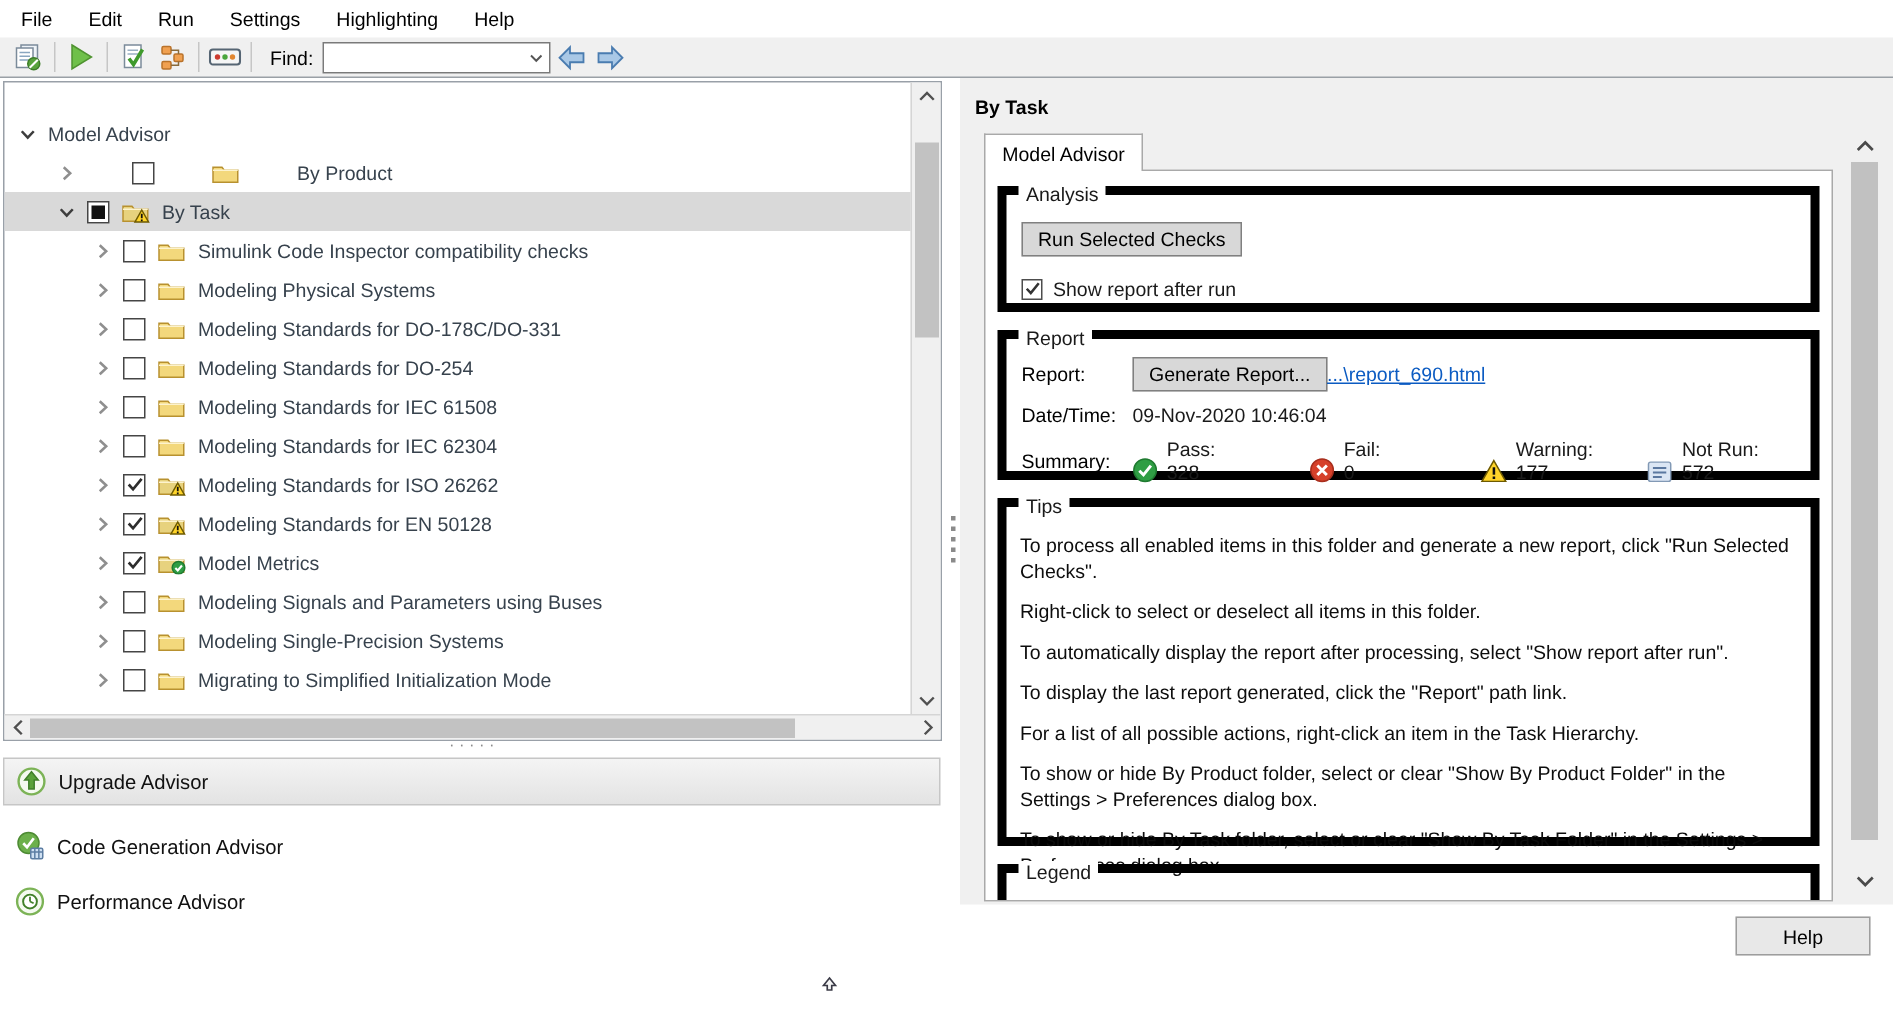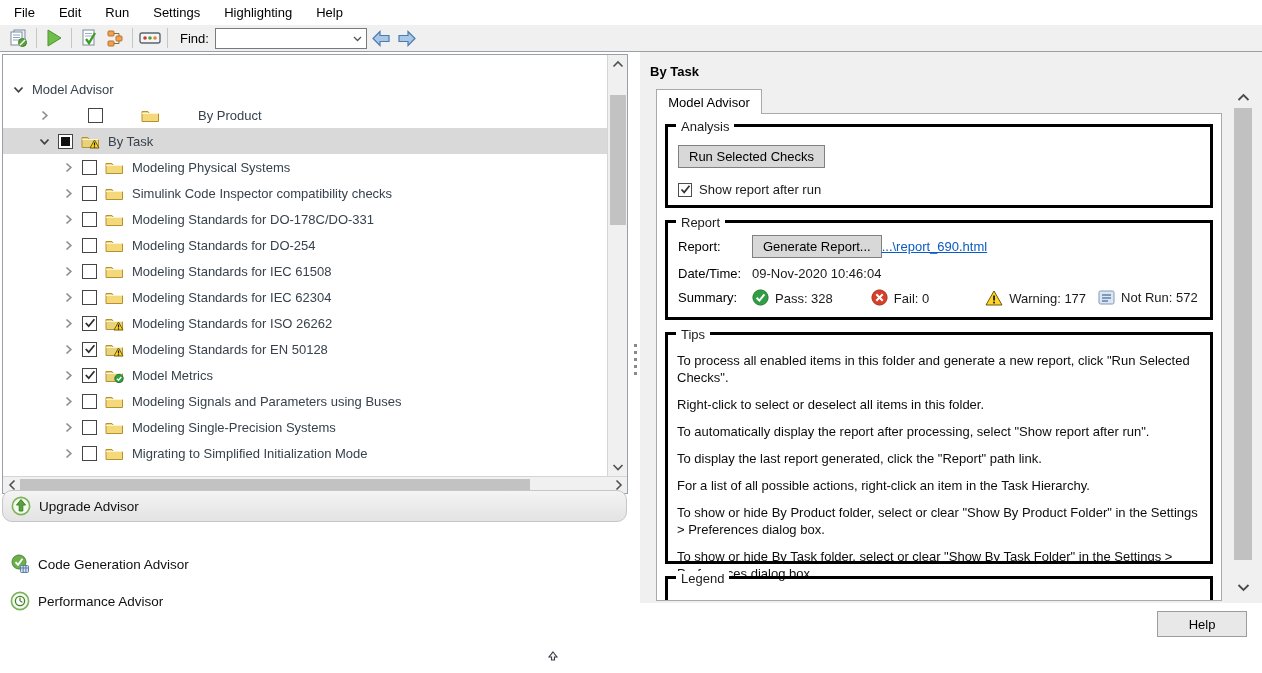--- a/index.html
+++ b/index.html
@@ -49,21 +49,21 @@
   .advisor-row.raised { background:linear-gradient(#f4f4f4,#e3e3e3); border:1px solid #c6c6c6; }
   .advisor-row .aicon { width:20px; height:20px; margin-right:8px; flex:0 0 auto; }
   .advisor-row .alabel { font-size:13.5px; color:#111; }
 
   
   .right-pane { position:absolute; left:640px; top:52px; width:622px; height:551px; background:#f0f0f0; }
   .rp-title { position:absolute; left:10px; top:12px; font-weight:bold; color:#000; }
   .rp-tab { position:absolute; left:16px; top:37px; width:106px; height:25px; background:#fff; border:1px solid #a9a9a9; border-bottom:none; z-index:2; display:flex; align-items:center; justify-content:center; color:#000; }
   .rp-content { position:absolute; left:16px; top:61px; width:566px; height:488px; background:#fff; border:1px solid #a9a9a9; overflow:hidden; padding:10px 8px 0 8px; z-index:1; }
 
-  .groupbox { position:relative; border:3px solid #000000; margin-bottom:12px; }
+  .groupbox { position:relative; border:6px solid #000000; margin-bottom:12px; }
   .gb-title { position:absolute; top:-8px; left:8px; background:#fff; padding:0 5px; color:#1a1a1a; font-size:13px; }
   .gb-analysis { height:84px; padding:18px 10px 0 10px; }
   .gb-report { height:100px; padding:12px 10px 0 10px; }
   .gb-tips { height:232px; padding:8px 10px 0 6px; }
   .gb-legend { height:60px; }
 
   .btn { display:inline-flex; align-items:center; justify-content:center; background:#d8d8d8; border:1px solid #808080; padding:3px 10px; font:13px "Liberation Sans",sans-serif; color:#000; }
   .cbrow { display:flex; align-items:center; margin-top:14px; }
   .formcb { width:14px; height:14px; border:1px solid #4d4d4d; background:#fff; margin-right:7px; display:flex; align-items:center; justify-content:center; }
 
@@ -218,36 +218,36 @@
               <polyline points="4.5,2.5 8.8,6.5 4.5,10.5" fill="none" stroke="#8f8f8f" stroke-width="1.7"></polyline>
             </svg>
           </span>
           <span class="cb"></span>
           <span class="ficon">
             <svg width="19" height="15" viewBox="0 0 19 15" style="position:absolute;left:0;top:0;">
               <path d="M1,3.5 L7,3.5 L8.5,5.5 L17.5,5.5 L17.5,13.5 L1,13.5 Z" fill="#f3d87c" stroke="#b8912f"></path>
               <path d="M1,5.5 L17.5,5.5" stroke="#fdf3cd" stroke-width="1"></path>
             </svg>
           </span>
+          <span class="tlabel">Simulink Code Inspector compatibility checks</span>
+        </div>
+        <div class="trow" style="padding-left: 58px;">
+          <span class="tw">
+            <svg width="13" height="13" viewBox="0 0 13 13">
+              <polyline points="4.5,2.5 8.8,6.5 4.5,10.5" fill="none" stroke="#8f8f8f" stroke-width="1.7"></polyline>
+            </svg>
+          </span>
+          <span class="cb"></span>
+          <span class="ficon">
+            <svg width="19" height="15" viewBox="0 0 19 15" style="position:absolute;left:0;top:0;">
+              <path d="M1,3.5 L7,3.5 L8.5,5.5 L17.5,5.5 L17.5,13.5 L1,13.5 Z" fill="#f3d87c" stroke="#b8912f"></path>
+              <path d="M1,5.5 L17.5,5.5" stroke="#fdf3cd" stroke-width="1"></path>
+            </svg>
+          </span>
           <span class="tlabel">Modeling Physical Systems</span>
-        </div>
-        <div class="trow" style="padding-left: 58px;">
-          <span class="tw">
-            <svg width="13" height="13" viewBox="0 0 13 13">
-              <polyline points="4.5,2.5 8.8,6.5 4.5,10.5" fill="none" stroke="#8f8f8f" stroke-width="1.7"></polyline>
-            </svg>
-          </span>
-          <span class="cb"></span>
-          <span class="ficon">
-            <svg width="19" height="15" viewBox="0 0 19 15" style="position:absolute;left:0;top:0;">
-              <path d="M1,3.5 L7,3.5 L8.5,5.5 L17.5,5.5 L17.5,13.5 L1,13.5 Z" fill="#f3d87c" stroke="#b8912f"></path>
-              <path d="M1,5.5 L17.5,5.5" stroke="#fdf3cd" stroke-width="1"></path>
-            </svg>
-          </span>
-          <span class="tlabel">Simulink Code Inspector compatibility checks</span>
         </div>
         <div class="trow" style="padding-left: 58px;">
           <span class="tw">
             <svg width="13" height="13" viewBox="0 0 13 13">
               <polyline points="4.5,2.5 8.8,6.5 4.5,10.5" fill="none" stroke="#8f8f8f" stroke-width="1.7"></polyline>
             </svg>
           </span>
           <span class="cb"></span>
           <span class="ficon">
             <svg width="19" height="15" viewBox="0 0 19 15" style="position:absolute;left:0;top:0;">
@@ -450,21 +450,21 @@
   <div class="hsplit-dots">·····</div>
   <div class="vsplit-dots">
       <i></i>
       <i></i>
       <i></i>
       <i></i>
       <i></i>
     </div>
 
   <div id="advisors">
-      <div class="advisor-row raised" style="top: 490px; border-radius: 10px;">
+      <div class="advisor-row raised" style="top: 505px;">
         <span class="aicon"><svg width="20" height="20" viewBox="0 0 20 20">
             <circle cx="10" cy="10" r="8.6" fill="#f4faf0" stroke="#7cb356" stroke-width="1.6"></circle>
             <path d="M10,3.5 L14.5,9 L11.8,9 L11.8,15 L8.2,15 L8.2,9 L5.5,9 Z" fill="#5aa23a" stroke="#41802a"></path>
           </svg></span>
         <span class="alabel">Upgrade Advisor</span>
       </div>
       <div class="advisor-row" style="top: 548px;">
         <span class="aicon"><svg width="20" height="20" viewBox="0 0 20 20">
             <circle cx="9" cy="8" r="7" fill="#6cb04b" stroke="#4d8a33"></circle>
             <polyline points="5.5,8.2 8,10.8 12.5,4.8" fill="none" stroke="#fff" stroke-width="1.8"></polyline>

